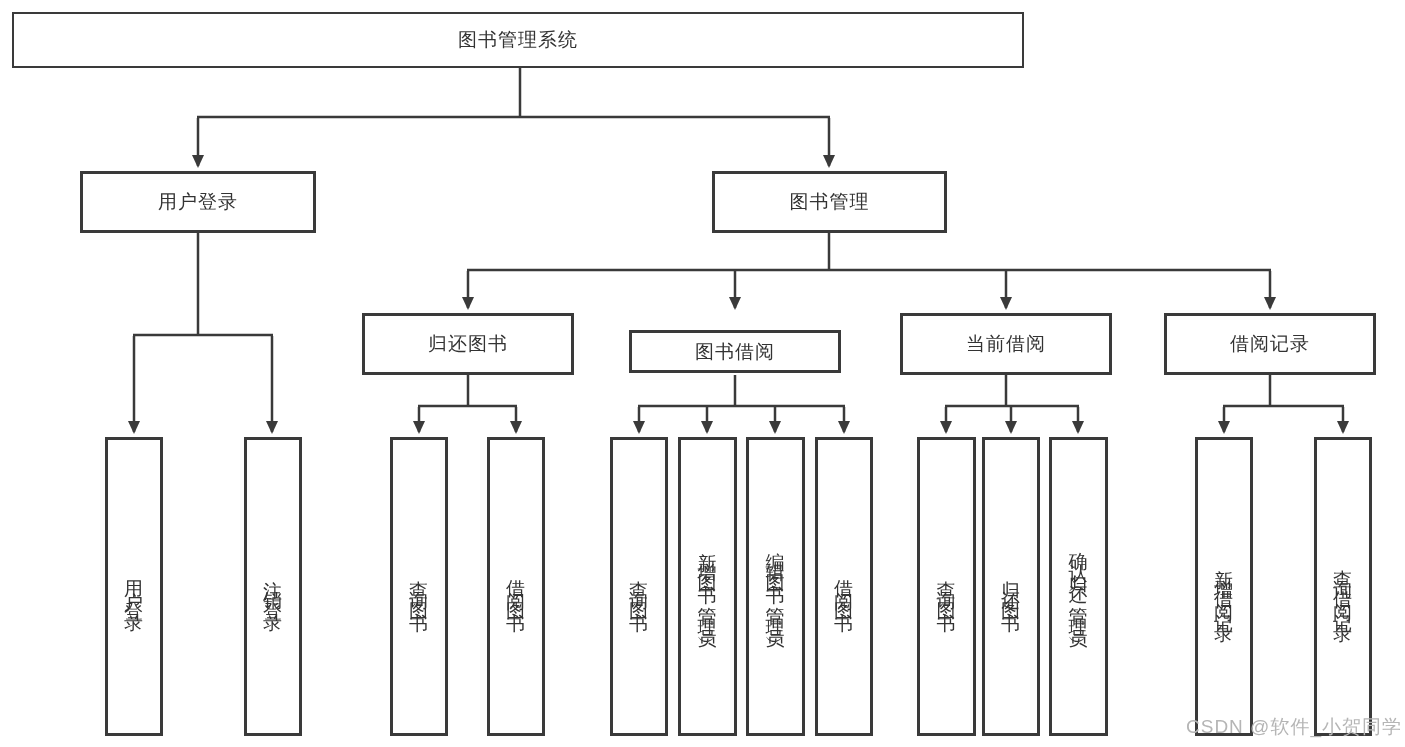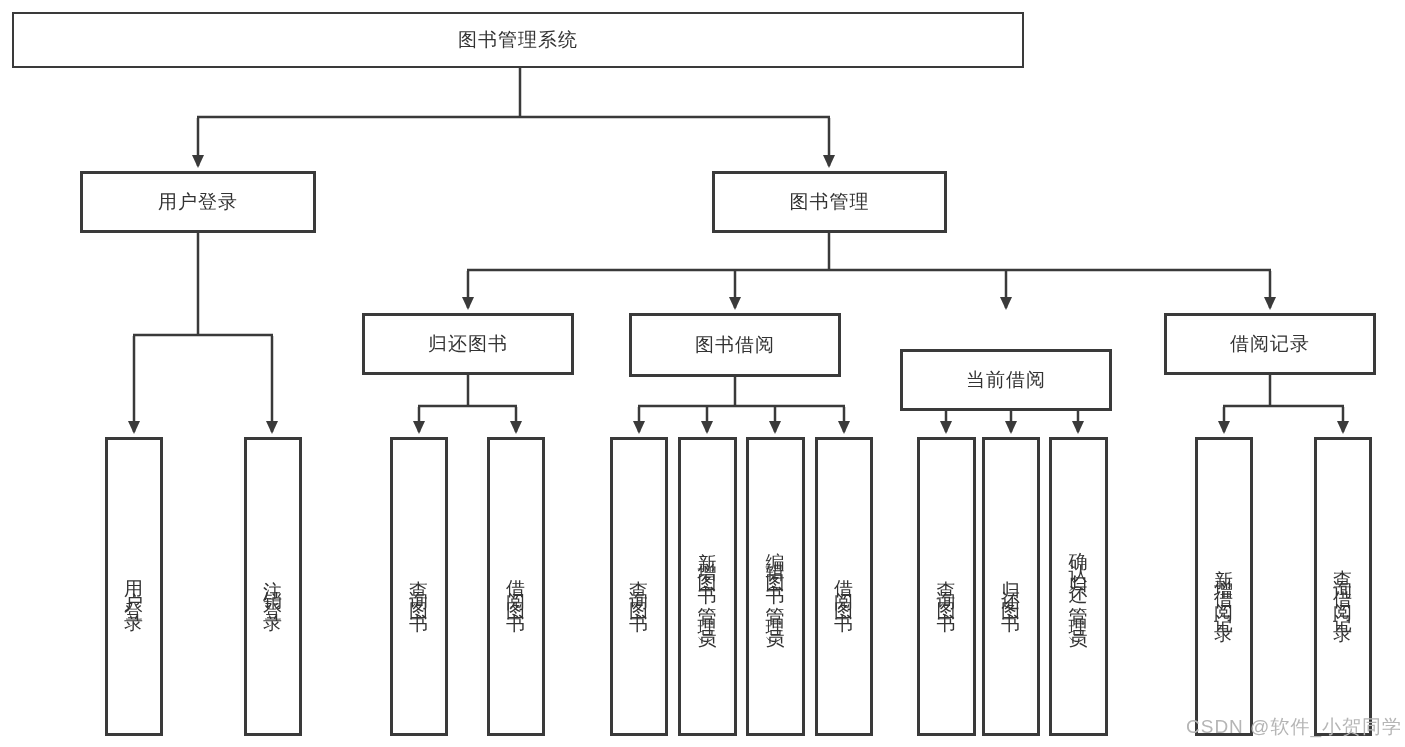--- a/index.html
+++ b/index.html
@@ -132,24 +132,24 @@
   <div class="node" style="left:80px; top:171px; width:236px; height:62px;">
     <span>用户登录</span>
   </div>
   <div class="node" style="left:712px; top:171px; width:235px; height:62px;">
     <span>图书管理</span>
   </div>
 
   <div class="node" style="left:362px; top:313px; width:212px; height:62px;">
     <span>归还图书</span>
   </div>
-  <div class="node" style="left:629px; top:313px; width:212px; height:64px;">
+  <div class="node" style="left:629px; top:330px; width:212px; height:43px;">
     <span>图书借阅</span>
   </div>
-  <div class="node" style="left:900px; top:313px; width:212px; height:62px;margin-top:36px;">
+  <div class="node" style="left:900px; top:313px; width:212px; height:62px;">
     <span>当前借阅</span>
   </div>
   <div class="node" style="left:1164px; top:313px; width:212px; height:62px;align-items:center;">
     <span>借阅记录</span>
   </div>
 
   <div class="leaf" style="left:105px; top:437px; width:58px; height:299px;">
     <span class="vtext">用户登录</span>
   </div>
   <div class="leaf" style="left:244px; top:437px; width:58px; height:299px;">

